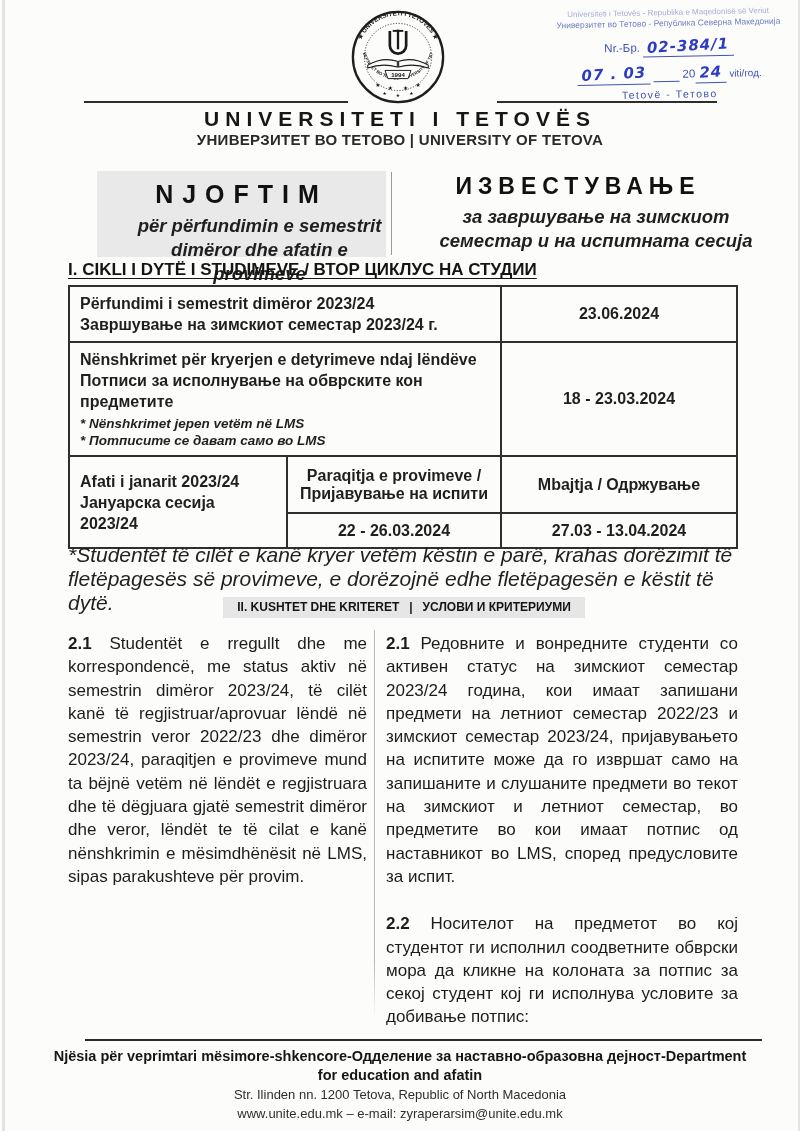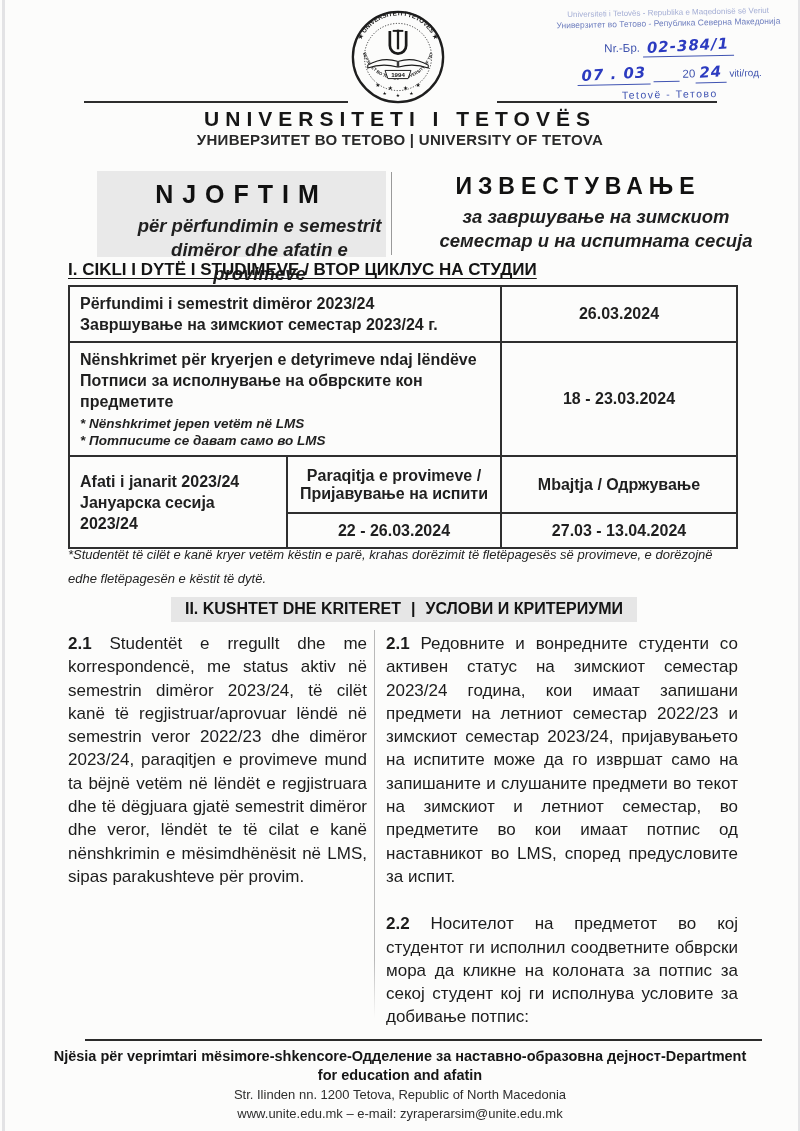--- a/index.html
+++ b/index.html
@@ -46,26 +46,26 @@
   .sec1-heading { position:absolute; left:68px; top:260px; font-size:17px; font-weight:bold;
     text-decoration:underline; text-underline-offset:3px; color:#141414; }
   .tbl-wrap { position:absolute; left:68px; top:285px; width:668px; }
   table { border-collapse:collapse; width:668px; table-layout:fixed; }
   td { border:2px solid #2f2f2f; padding:6px 10px; vertical-align:middle; }
   .lbl { font-size:16px; font-weight:bold; line-height:21px; }
   .note { font-size:13.5px; font-weight:bold; font-style:italic; line-height:17px; margin-top:3px; }
   .val { font-size:16px; font-weight:bold; text-align:center; }
   .r1 { height:54px; } .r2 { height:102px;border-radius:24px; } .r3 { height:57px; } .r4 { height:35px; }
   .footnote { position:absolute; left:68px; top:543px; width:672px;
-    font-size:13px; font-style:italic; line-height:24px; color:#222; }
+    font-size:21px; font-style:italic; line-height:24px; color:#222; }
 
   
   .sec2-heading { position:absolute; left:68px; top:597px; width:672px; text-align:center; }
   .sec2-heading .hl { display:inline-block; background:#e6e6e6; padding:3px 14px 4px 14px;
-    font-size:16px; font-weight:bold; color:#141414; }
+    font-size:12px; font-weight:bold; color:#141414; }
   .sec2-heading .sep { padding:0 10px; }
   .col-divider { position:absolute; left:374px; top:630px; width:1px; height:388px;
     background:linear-gradient(#b9b9b9 85%, rgba(185,185,185,0)); }
   .txtcol { position:absolute; top:632px; font-size:17px; line-height:23.3px;
     text-align:justify; color:#1c1c1c; }
   .txtcol.sq { left:68px; width:299px; }
   .txtcol.mk { left:386px; width:352px; }
   .txtcol p + p { margin-top:24px; }
   .pnum { font-weight:bold; }
 
@@ -163,21 +163,21 @@
           <col style="width:218px">
           <col style="width:214px">
           <col style="width:236px">
         </colgroup>
       <tbody>
           <tr class="r1">
         <td colspan="2">
           <div class="lbl">Përfundimi i semestrit dimëror 2023/24</div>
           <div class="lbl">Завршување на зимскиот семестар 2023/24 г.</div>
         </td>
-        <td class="val">26.03.2024</td>
+        <td class="val">23.06.2024</td>
       </tr>
       <tr class="r2">
         <td colspan="2">
           <div class="lbl">Nënshkrimet për kryerjen e detyrimeve ndaj lëndëve</div>
           <div class="lbl">Потписи за исполнување на обврските кон предметите</div>
           <div class="note">* Nënshkrimet jepen vetëm në LMS</div>
           <div class="note" style="margin-top:0">* Потписите се дават само во LMS</div>
         </td>
         <td class="val">18 - 23.03.2024</td>
       </tr>

